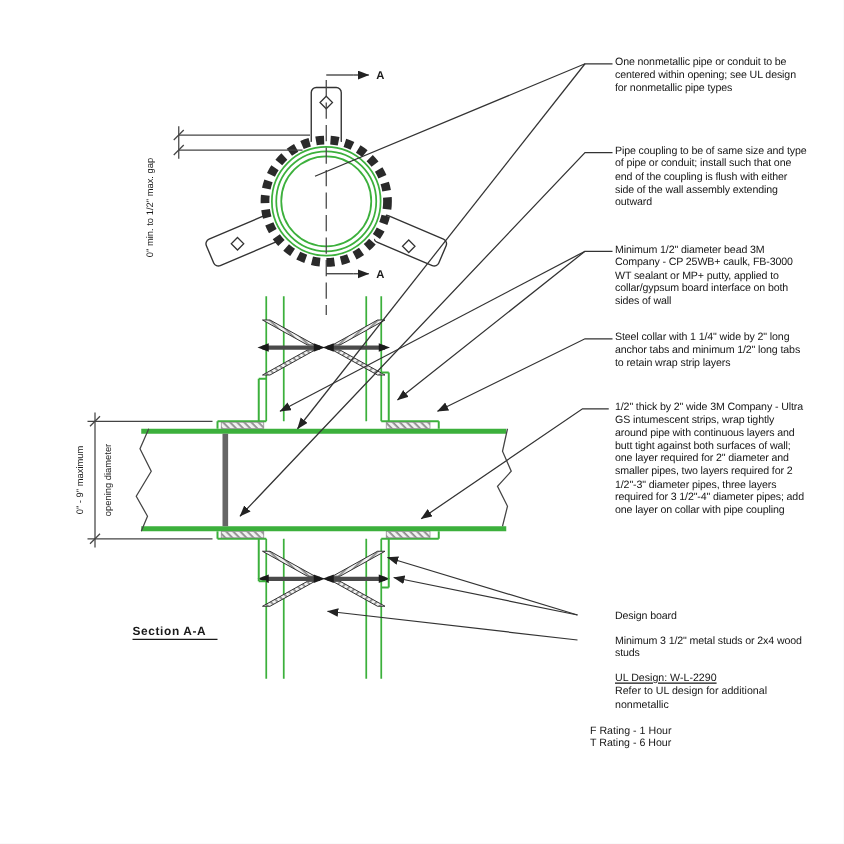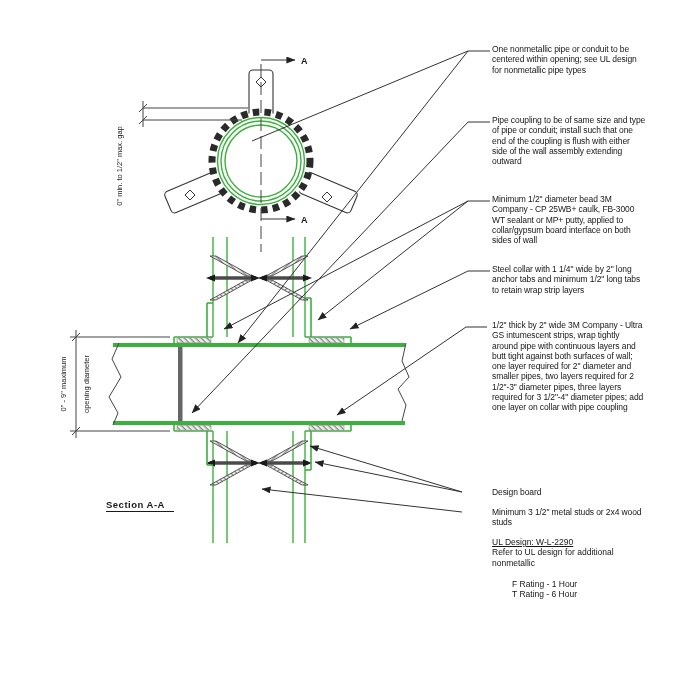--- a/index.html
+++ b/index.html
@@ -8,21 +8,21 @@
     font-family:"Liberation Sans", sans-serif;color:#111;overflow:hidden;
     outline:1px solid #e4e4e4;
   }
   #drawing{position:absolute;left:0;top:0;}
   .callout{
     position:absolute;left:492px;width:154px;
     font-size:8.5px;line-height:10.3px;letter-spacing:-0.1px;color:#161616;
   }
   .notes{position:absolute;left:492px;width:132px;font-size:8.5px;line-height:10.3px;color:#161616;}
   .ul-line{text-decoration:underline;}
-  .ratings{position:absolute;left:512px;width:140px;font-size:8.5px;line-height:10.3px;color:#161616;}
+  .ratings{position:absolute;left:472px;width:140px;font-size:8.5px;line-height:10.3px;color:#161616;}
   .ratings div{margin:0;}
   svg text{fill:#1a1a1a;}
 </style>
 </head>
 <body>
 
 <div id="canvas">
 
   <svg id="drawing" width="675" height="675" viewBox="0 0 675 675">
     <defs>

